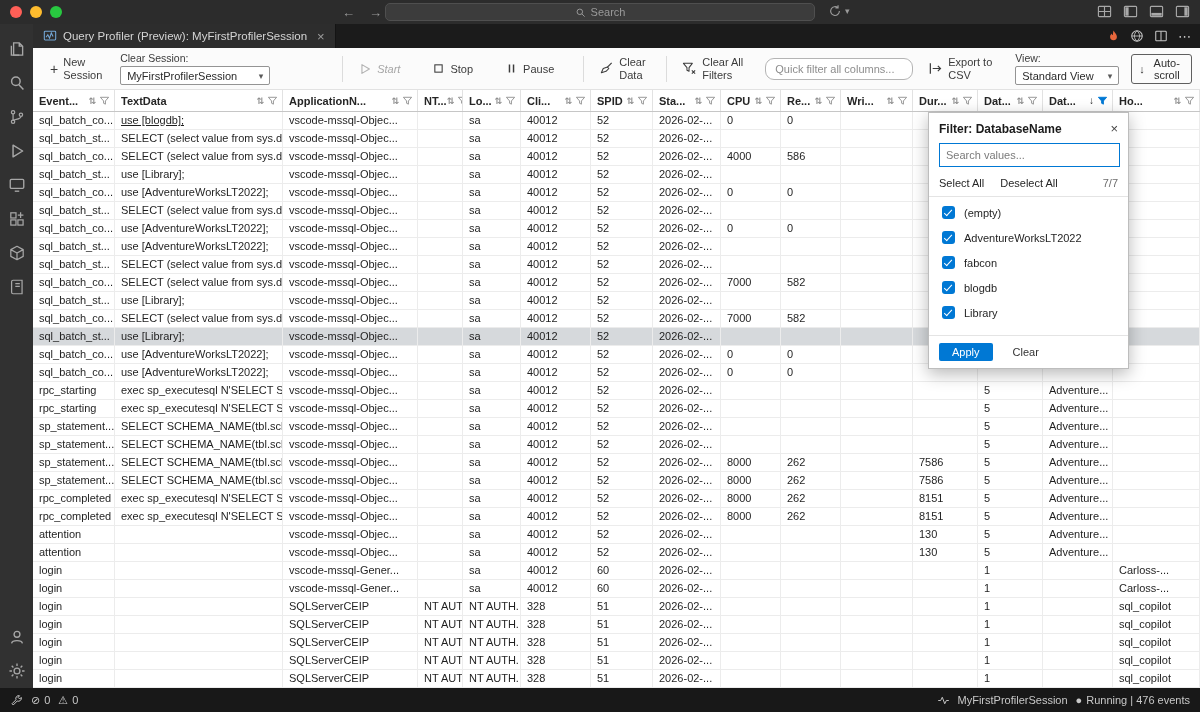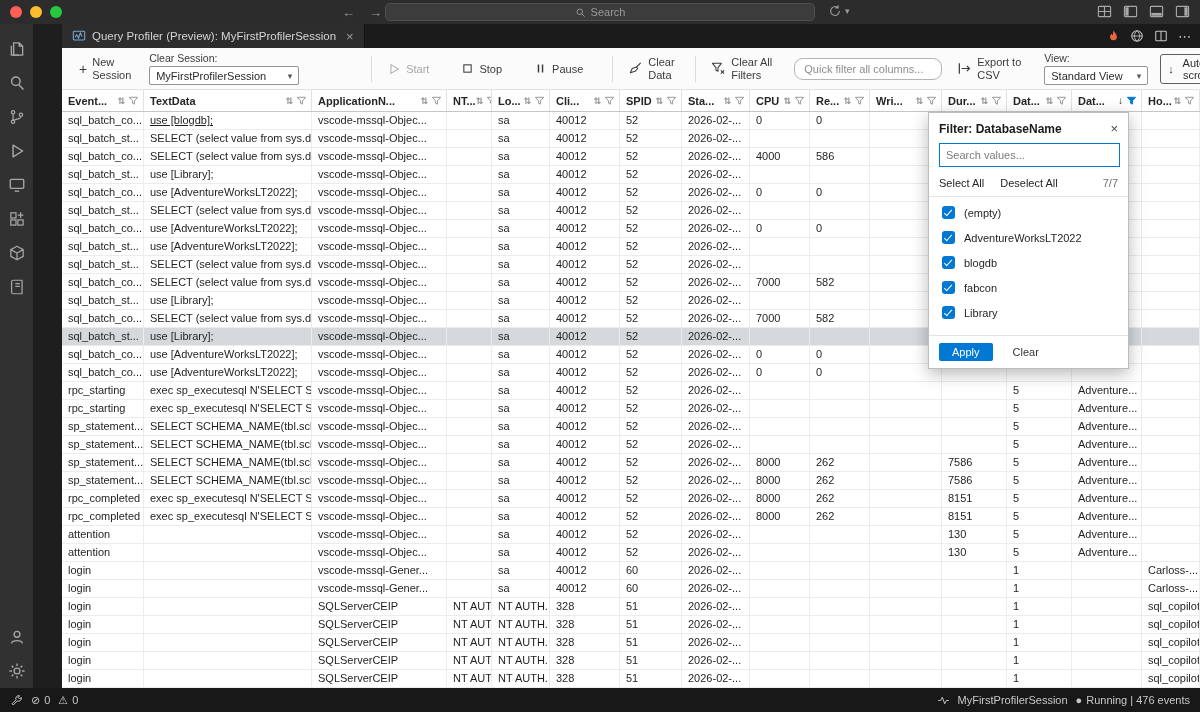--- a/index.html
+++ b/index.html
@@ -15,42 +15,42 @@
   .nav-arrows { position:absolute; left:342px; top:0; height:24px; display:flex; gap:14px; align-items:center;
     color:#9b9b9b; font-size:13px; }
   .search-box { position:absolute; left:50%; top:3px; transform:translateX(-50%); width:430px; height:18px;
     background:#3c3c3c; border:1px solid #4f4f4f; border-radius:5px; display:flex; align-items:center;
     justify-content:center; gap:5px; color:#9a9a9a; font-size:11px; }
   .sync-group { position:absolute; left:calc(50% + 228px); top:4px; display:flex; align-items:center; gap:3px;
     color:#9b9b9b; font-size:9px; }
   .layout-icons { position:absolute; right:10px; top:4px; display:flex; gap:11px; }
 
   
-  .mid { flex:1; display:flex; min-height:0;gap:29px; }
+  .mid { flex:1; display:flex; min-height:0; }
   .activitybar { width:33px; background:#313131; display:flex; flex-direction:column; align-items:center;
     padding-top:8px; flex:0 0 auto; }
   .ab-item { width:33px; height:34px; display:flex; align-items:center; justify-content:center; cursor:pointer; }
   .ab-bottom { margin-top:auto; }
   .content { flex:1; display:flex; flex-direction:column; min-width:0; background:#ffffff; }
 
   
   .tabbar { height:24px; background:#1b1b1b; display:flex; align-items:stretch; position:relative; flex:0 0 auto; }
   .tab { display:flex; align-items:center; gap:6px; padding:0 10px; background:#2d2d2d; color:#d4d4d4;
     font-size:11.5px; border-right:1px solid #141414; max-width:340px; cursor:pointer; }
   .tab-close { color:#9d9d9d; font-size:13px; margin-left:4px; }
   .tab-actions { position:absolute; right:9px; top:0; height:24px; display:flex; align-items:center; gap:10px; }
   .tab-actions .glyph { color:#c5c5c5; font-size:13px; }
 
   
   .toolbar { height:42px; background:#fbfbfb; border-bottom:1px solid #e2e2e2; display:flex; align-items:center;
     padding:0 10px 0 14px; gap:12px; flex:0 0 auto; }
   .tbtn { display:flex; align-items:center; gap:5px; background:none; border:none; font-size:11px; color:#3b3b3b;
     cursor:pointer; font-family:inherit; padding:2px 3px; }
   .tbtn .stack { display:inline-block; line-height:1.15; text-align:left; }
-  .tbtn.disabled { color:#a6a6a6; }
+  .tbtn.disabled { color:#a6a6a6;font-style:italic; }
   .plus-glyph { font-size:14px; color:#3b3b3b; }
   .field { display:flex; flex-direction:column; justify-content:center; gap:2px; }
   .field-label { font-size:10.5px; color:#3b3b3b; }
   .combo { height:19px; border:1px solid #949494; border-radius:2px; background:#fff; display:flex;
     align-items:center; justify-content:space-between; padding:0 6px; font-size:11px; color:#2a2a2a; cursor:pointer; }
   .combo .chev { font-size:9px; color:#5a5a5a; margin-left:8px; }
   .sep { width:1px; height:26px; background:#dcdcdc; flex:0 0 auto; }
   .quickfilter { width:148px; height:22px; border:1px solid #b4b4b4; border-radius:9px; font-size:11px;
     padding:0 9px; color:#333; outline:none; font-family:inherit; background:#fff; }
   .quickfilter::placeholder { color:#8d8d8d; }
@@ -1045,25 +1045,25 @@
         <div class="opt">
           <span class="cb"></span>
           <span class="opt-label">(empty)</span>
         </div>
         <div class="opt">
           <span class="cb"></span>
           <span class="opt-label">AdventureWorksLT2022</span>
         </div>
         <div class="opt">
           <span class="cb"></span>
-          <span class="opt-label">blogdb</span>
+          <span class="opt-label">fabcon</span>
         </div>
         <div class="opt">
           <span class="cb"></span>
-          <span class="opt-label">fabcon</span>
+          <span class="opt-label">blogdb</span>
         </div>
         <div class="opt">
           <span class="cb"></span>
           <span class="opt-label">Library</span>
         </div>
       </div>
     <div class="fp-footer">
       <button class="fp-apply">Apply</button>
       <button class="fp-clearbtn">Clear</button>
     </div>

